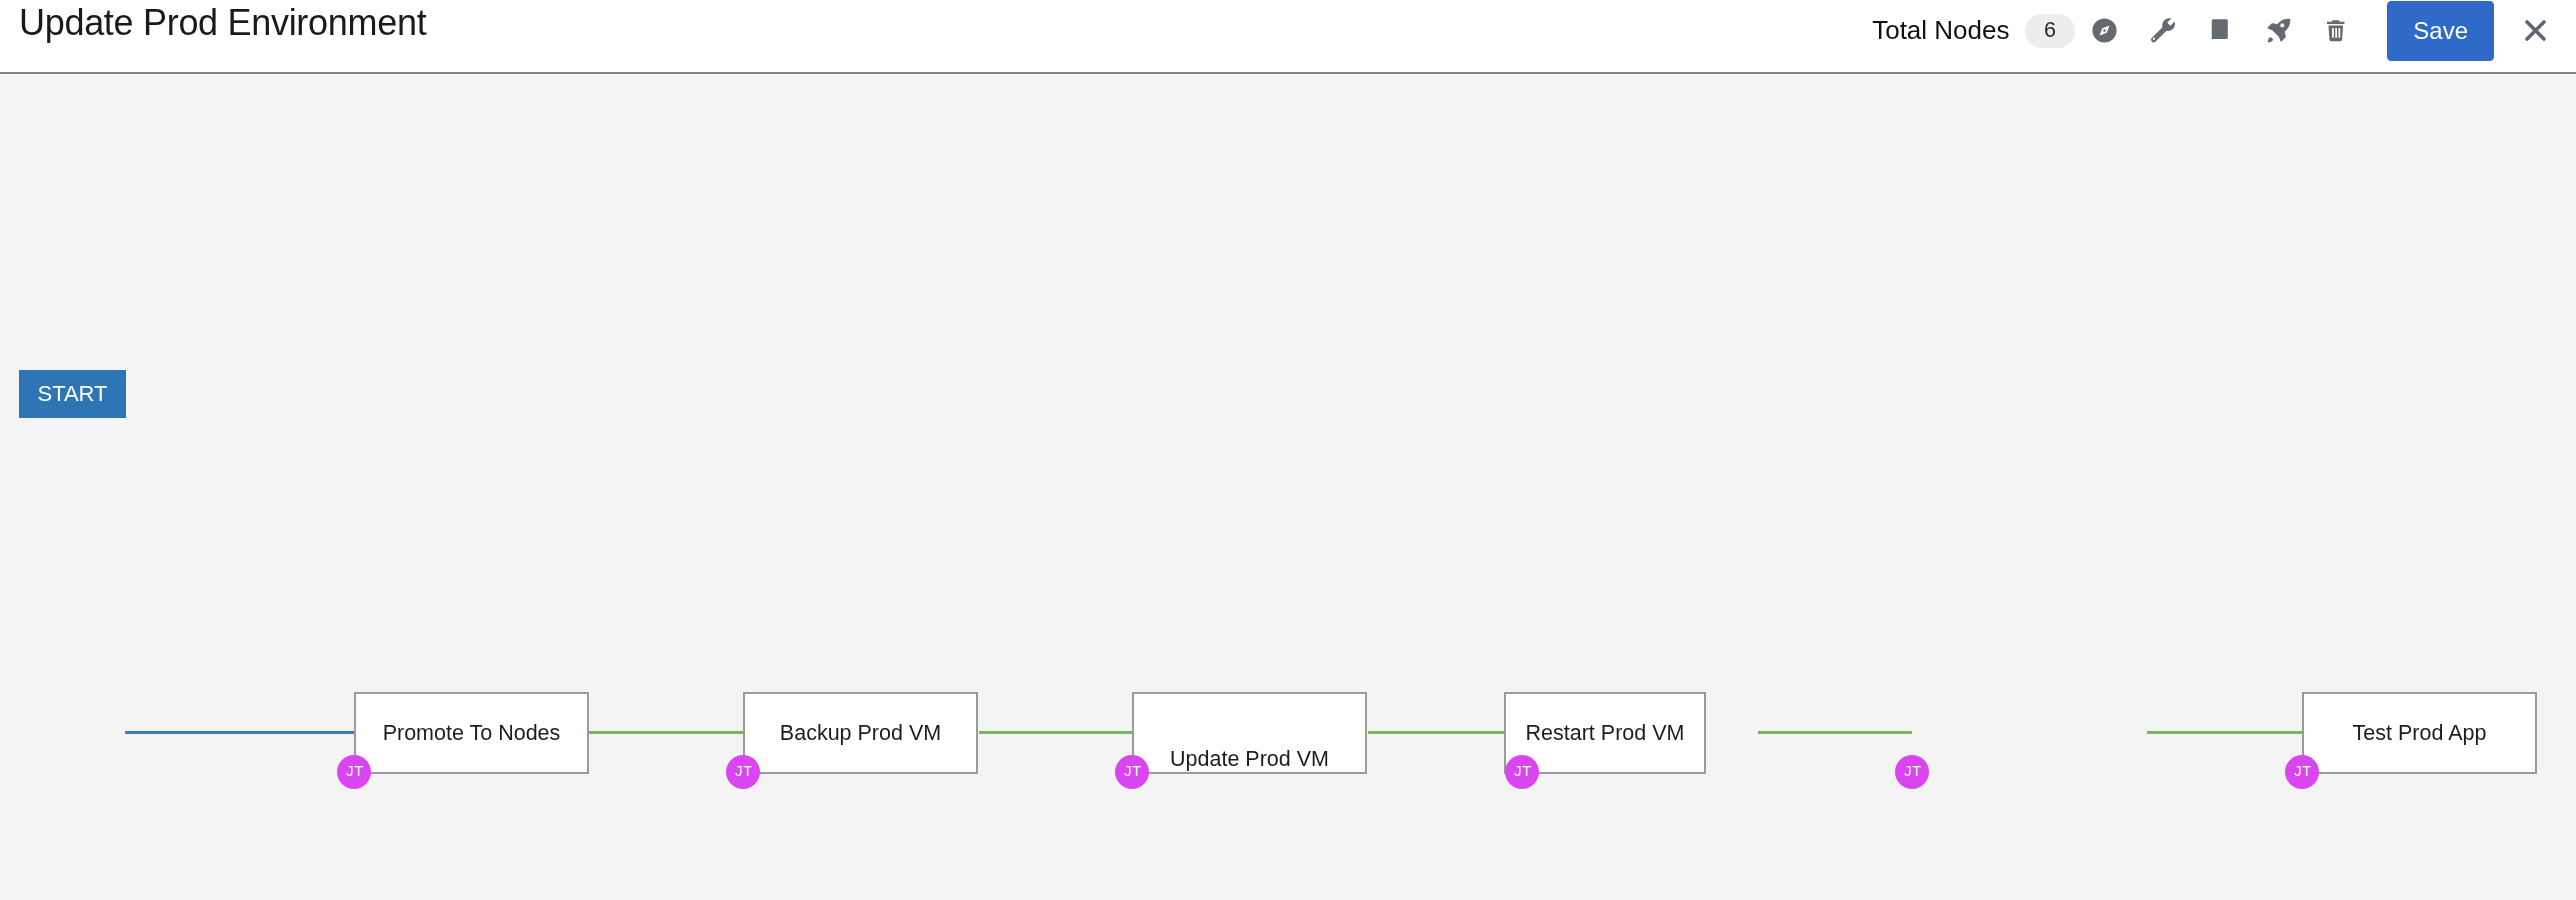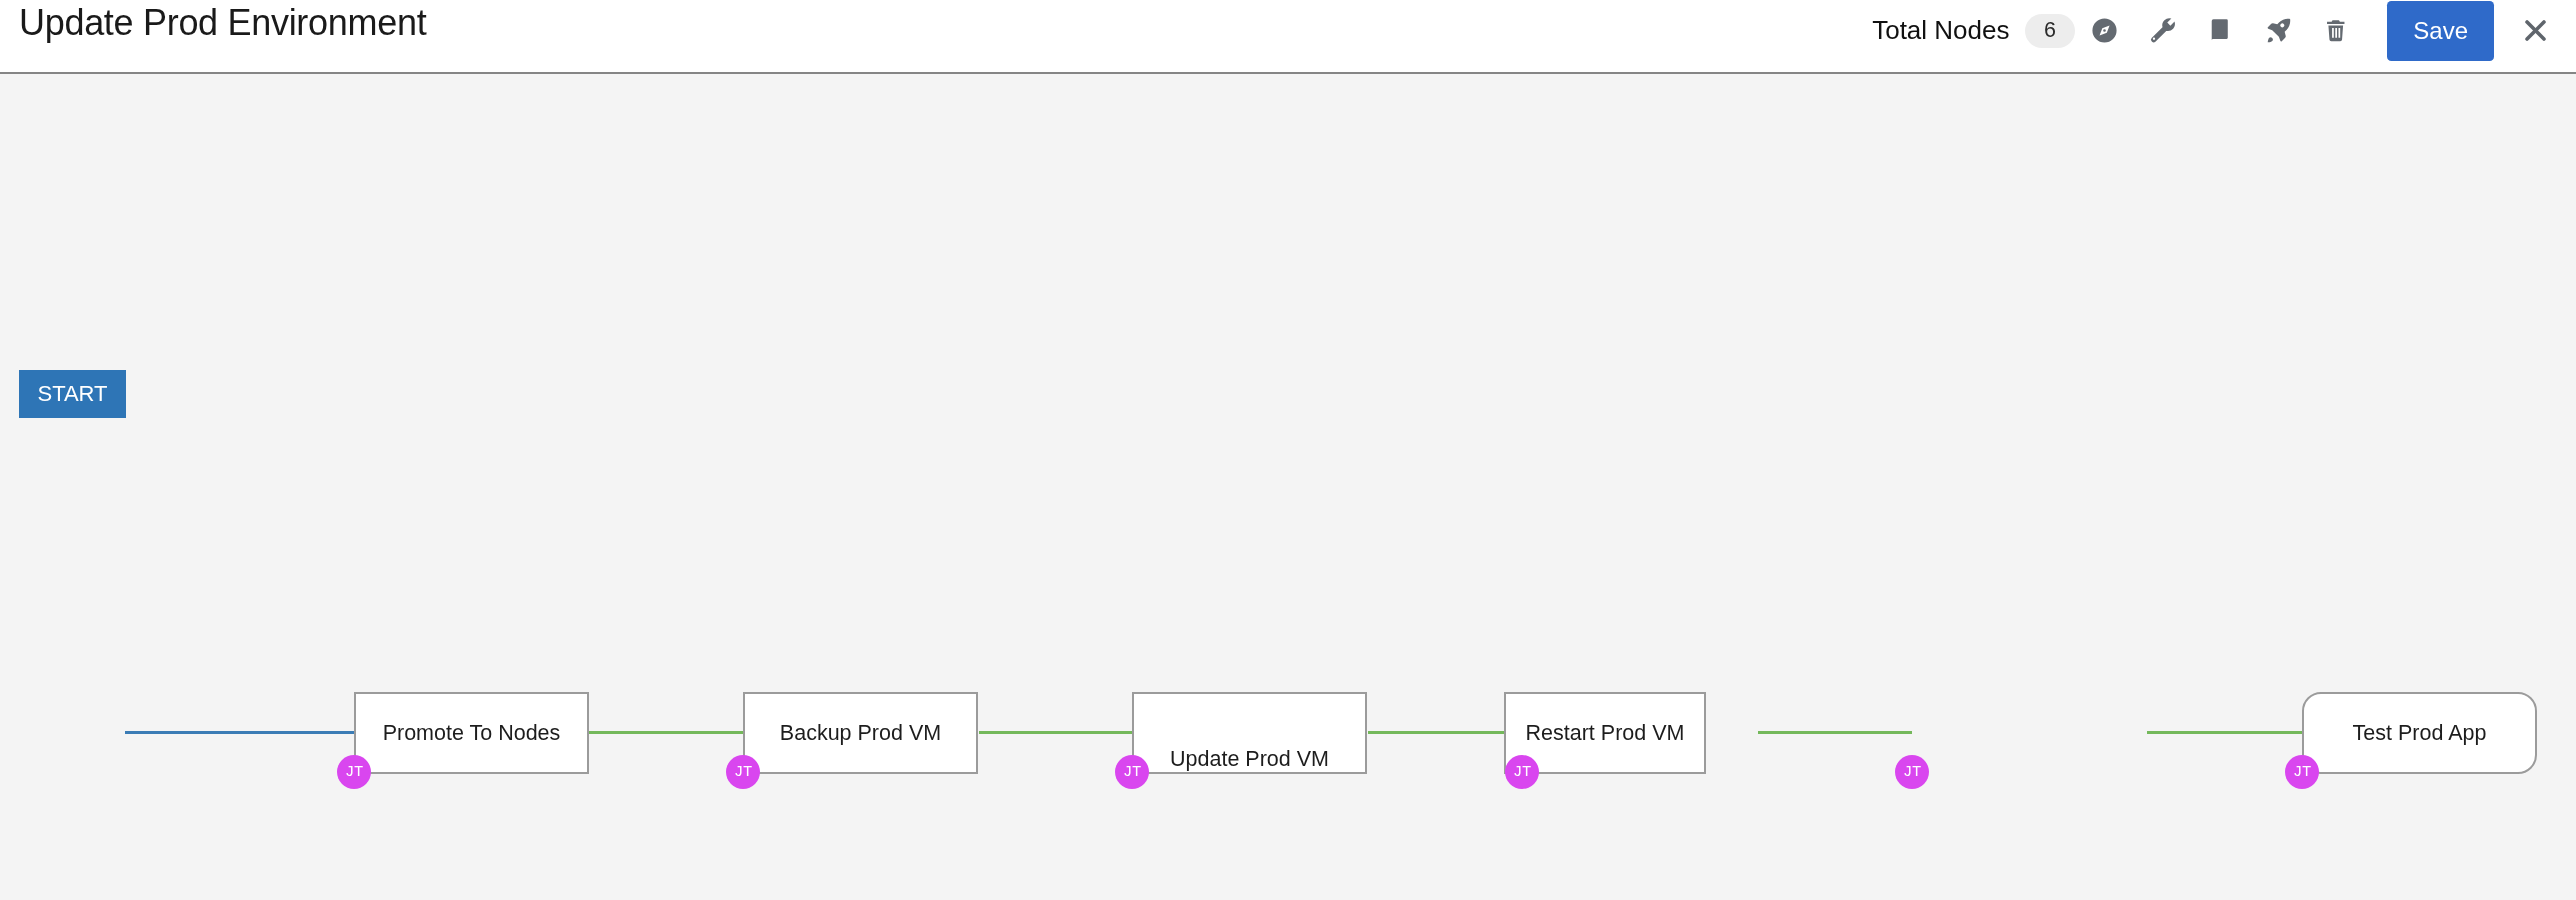--- a/index.html
+++ b/index.html
@@ -238,19 +238,19 @@
       <div class="jt-badge" style="left: 726px; top: 681px;">JT</div>
       <div class="task-node" style="left: 1132px; top: 618px; width: 235px; height: 82px; align-items: flex-end;">
         <span class="task-node-label">Update Prod VM</span>
       </div>
       <div class="jt-badge" style="left: 1115px; top: 681px;">JT</div>
       <div class="task-node" style="left: 1504px; top: 618px; width: 202px; height: 82px;">
         <span class="task-node-label">Restart Prod VM</span>
       </div>
       <div class="jt-badge" style="left: 1505px; top: 681px;">JT</div>
       <div class="jt-badge" style="left: 1895px; top: 681px;">JT</div>
-      <div class="task-node" style="left: 2302px; top: 618px; width: 235px; height: 82px; border-radius: 19px;">
+      <div class="task-node" style="left: 2302px; top: 618px; width: 235px; height: 82px;">
         <span class="task-node-label">Test Prod App</span>
       </div>
       <div class="jt-badge" style="left: 2285px; top: 681px;">JT</div>
     </div>
 </div>
 
 
 </body></html>

